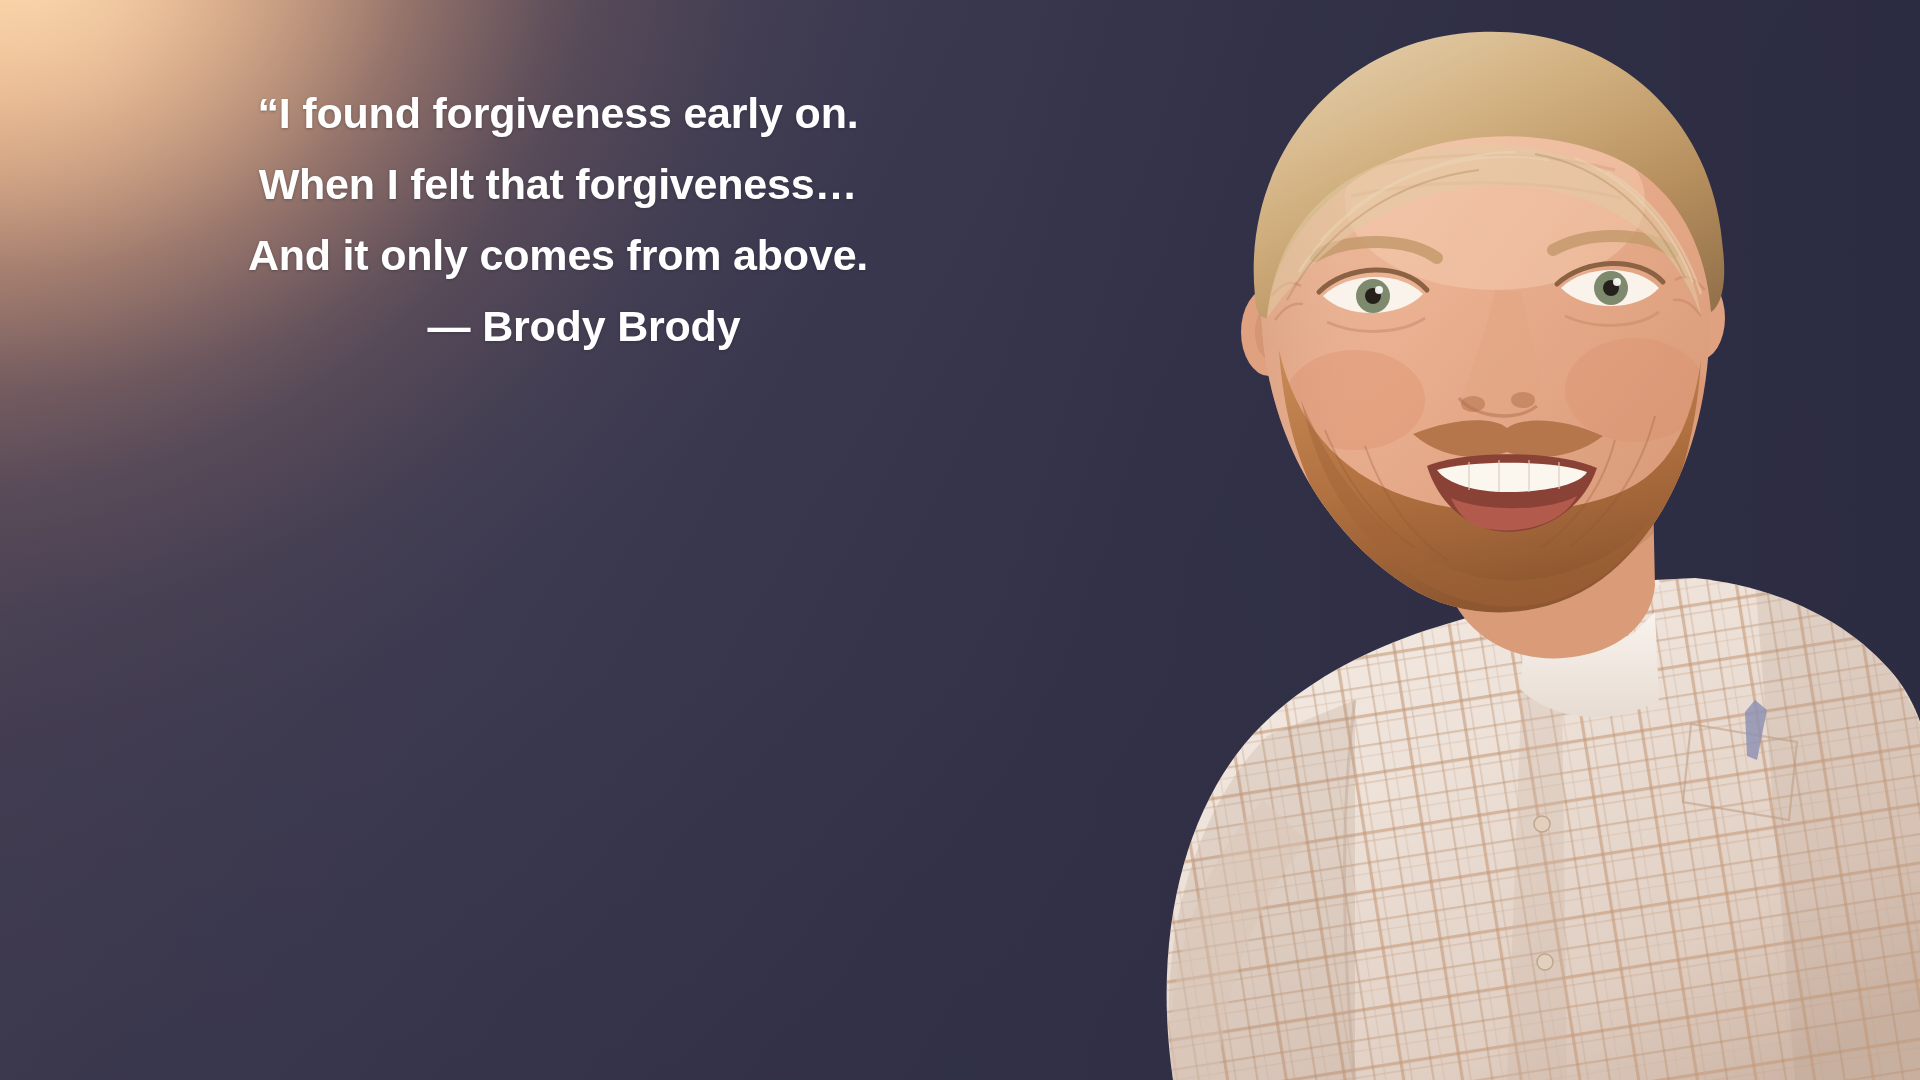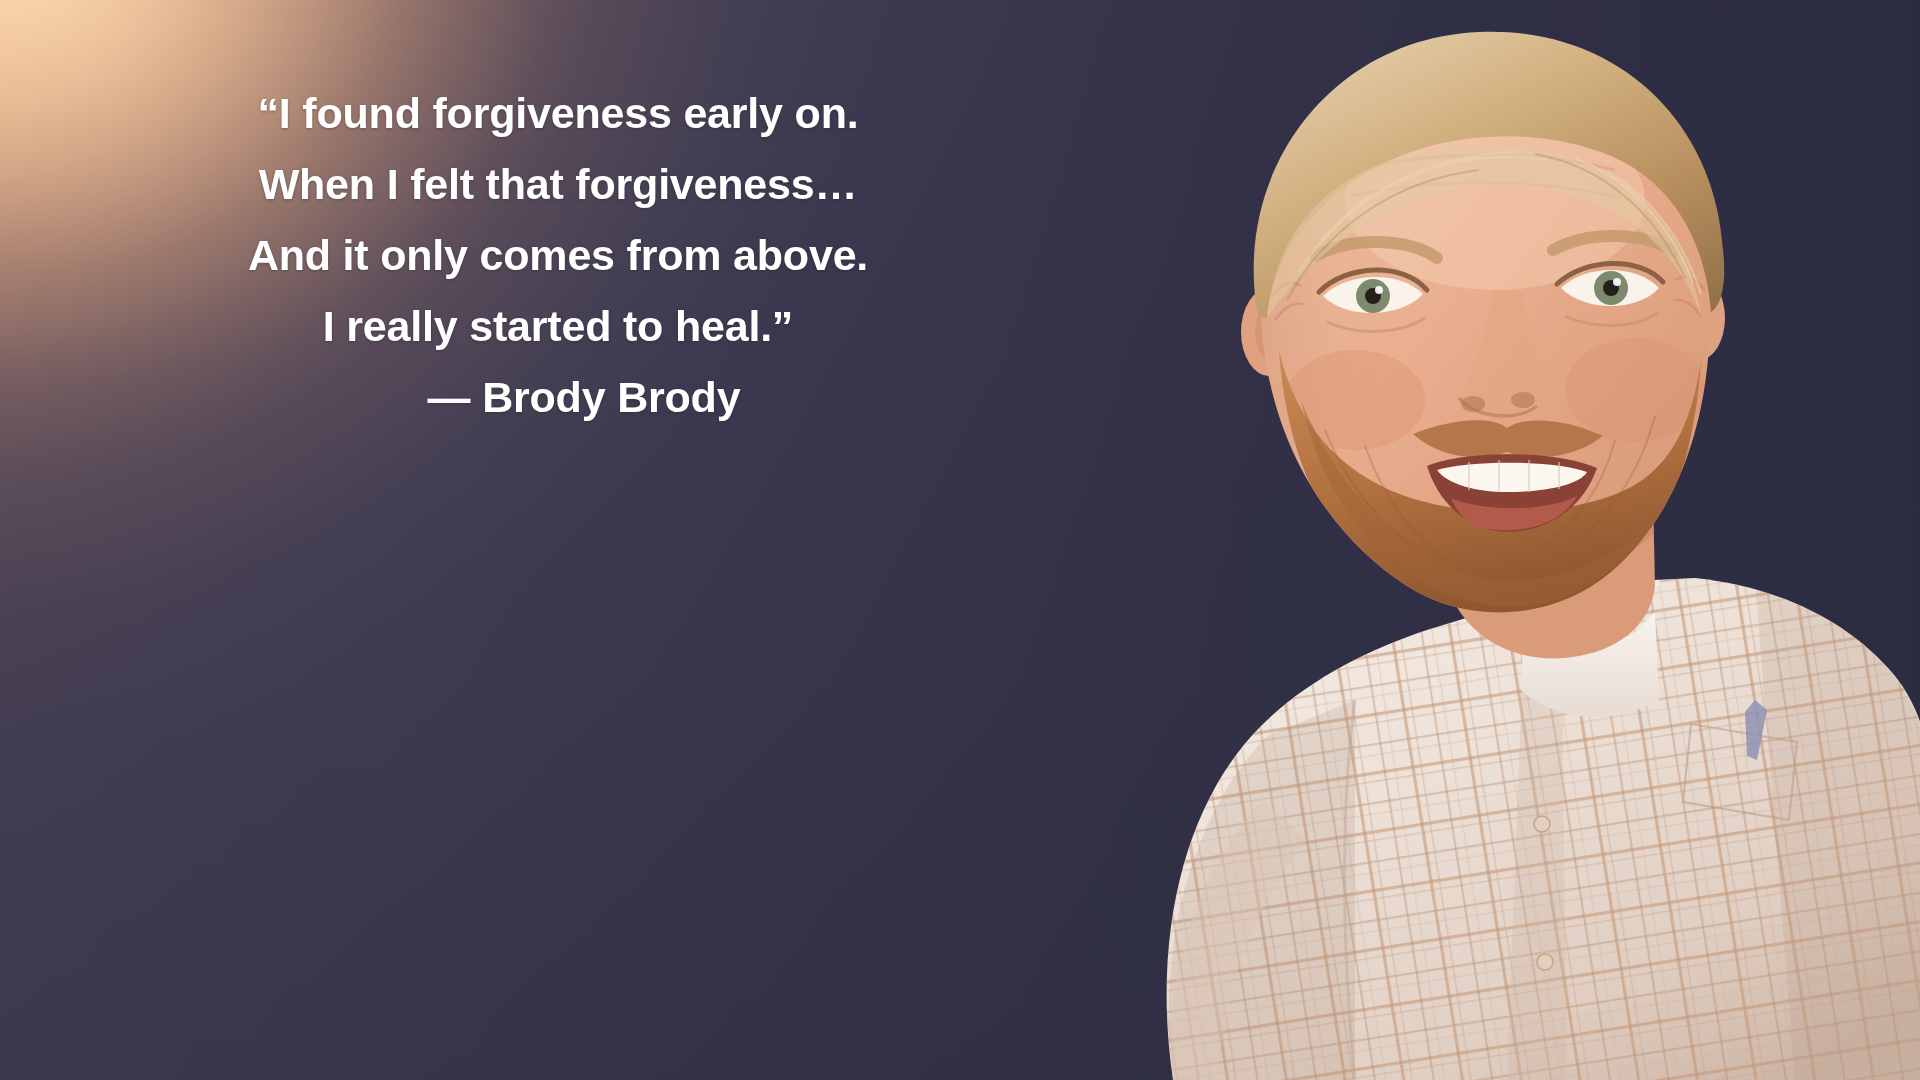--- a/index.html
+++ b/index.html
@@ -303,17 +303,16 @@
         <path d="M118 1080 C 108 972, 140 872, 208 800 L 252 840
                  C 196 912, 166 994, 164 1080 Z" fill="#D9C5B6" opacity="0.45"></path>
       </g>
     </svg>
   </div>
 
   <div class="quote-block">
     <div class="quote-line">“I found forgiveness early on.</div>
     <div class="quote-line">When I felt that forgiveness…</div>
     <div class="quote-line">And it only comes from above.</div>
-    <div class="quote-line">I really started to heal.”</div>
     <div class="attrib-line">— Brody Brody</div>
   </div>
 
 </div>
 
 </body></html>

